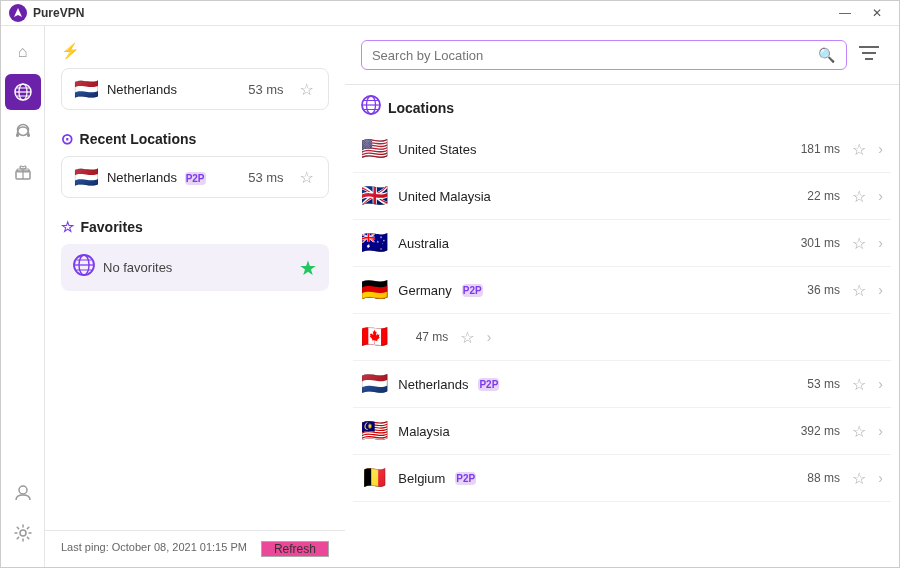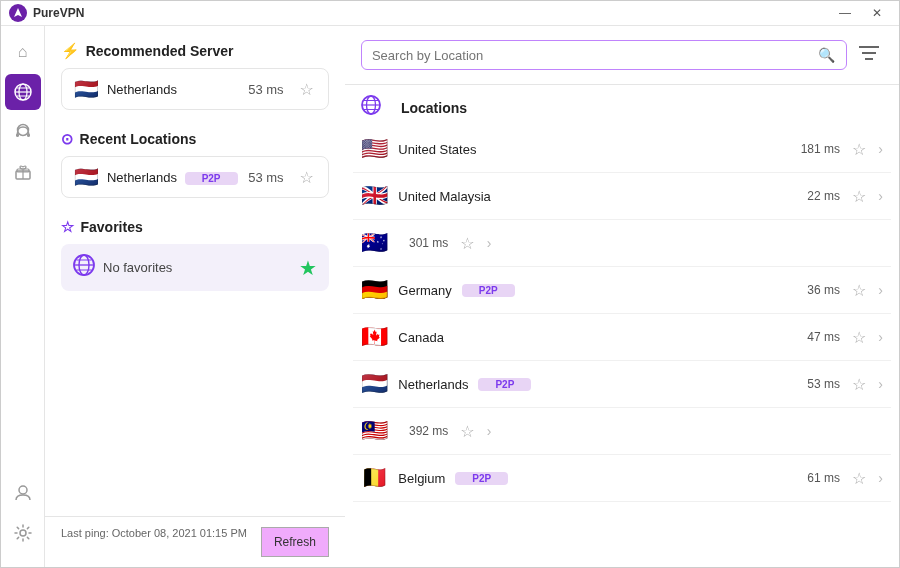--- a/index.html
+++ b/index.html
@@ -145,21 +145,21 @@
       color: #aaa;
       font-size: 16px;
       padding: 2px;
     }
 
     .p2p-badge {
       background: #e8d5f5;
       color: #7c3aed;
       font-size: 10px;
       font-weight: 600;
-      padding: 1px 17px;
+      padding: 1px 1px;
       border-radius: 4px;
       margin-left: 4px;
     }
 
     .no-favorites {
       display: flex;
       align-items: center;
       background: #f3f0fa;
       border-radius: 8px;
       padding: 10px 12px;
@@ -183,24 +183,24 @@
       padding: 10px 16px;
       font-size: 11px;
       color: #666;
       border-top: 1px solid #e5e5e5;
       display: flex;
       align-items: flex-start;
       gap: 14px;
       flex-shrink: 0;
     }
     .refresh-btn {
-      background: #f0abfc;
+      background: #ec4899;
       border: 1px solid #aaa;
       border-radius: 0;
-      padding: 7px 12px;
+      padding: 0 12px;
       font-size: 12px;
       cursor: pointer;
       color: #333;
     }
 
     
     .right-panel {
       flex: 1;
       display: flex;
       flex-direction: column;
@@ -246,21 +246,21 @@
     }
 
     .locations-list {
       flex: 1;
       overflow-y: auto;
       padding: 0 8px;
     }
     .locations-header {
       display: flex;
       align-items: center;
-      gap: 20px;
+      gap: 7px;
       padding: 10px 8px 6px 8px;
     }
     .locations-header .globe {
       color: #7c3aed;
       font-size: 18px;
     }
     .locations-header .title {
       font-size: 14px;
       font-weight: 700;
       color: #222;
@@ -391,21 +391,20 @@
       </div>
     </div>
   </div>
 
   <div class="left-wrapper">
     <div class="left-content">
 
       <div>
         <div class="section-title">
           <span class="icon">⚡</span>
-          <span>Recommended Server</span>
         </div>
         <div class="server-item">
           <span class="flag">🇳🇱</span>
           <span class="name">Netherlands</span>
           <span class="ping">53 ms</span>
           <button class="star-btn">☆</button>
         </div>
       </div>
 
       <div>
@@ -496,63 +495,66 @@
     <span class="flag">🇬🇧</span>
     <span class="name">
       United Malaysia
     </span>
     <span class="ping">22 ms</span>
     <button class="star-btn">☆</button>
     <span class="chevron">›</span>
   </div>
           <div class="location-row">
     <span class="flag">🇦🇺</span>
+    <span class="name">
+      Australia
+    </span>
     <span class="ping">301 ms</span>
     <button class="star-btn">☆</button>
     <span class="chevron">›</span>
   </div>
           <div class="location-row">
     <span class="flag">🇩🇪</span>
     <span class="name">
       Germany<span class="p2p-badge">P2P</span>
     </span>
     <span class="ping">36 ms</span>
     <button class="star-btn">☆</button>
     <span class="chevron">›</span>
   </div>
           <div class="location-row">
     <span class="flag">🇨🇦</span>
-    <span class="name">
-      Canada
-    </span>
     <span class="ping">47 ms</span>
     <button class="star-btn">☆</button>
     <span class="chevron">›</span>
   </div>
           <div class="location-row">
     <span class="flag">🇳🇱</span>
     <span class="name">
       Netherlands<span class="p2p-badge">P2P</span>
     </span>
     <span class="ping">53 ms</span>
     <button class="star-btn">☆</button>
     <span class="chevron">›</span>
   </div>
           <div class="location-row">
     <span class="flag">🇲🇾</span>
+    <span class="name">
+      Malaysia
+    </span>
     <span class="ping">392 ms</span>
     <button class="star-btn">☆</button>
     <span class="chevron">›</span>
   </div>
           <div class="location-row">
     <span class="flag">🇧🇪</span>
     <span class="name">
       Belgium<span class="p2p-badge">P2P</span>
     </span>
-    <span class="ping">61 ms</span>
+    <span class="ping">88 ms</span>
     <button class="star-btn">☆</button>
     <span class="chevron">›</span>
   </div>
         </div>
     </div>
 
   </div>
 
 </div>
 

